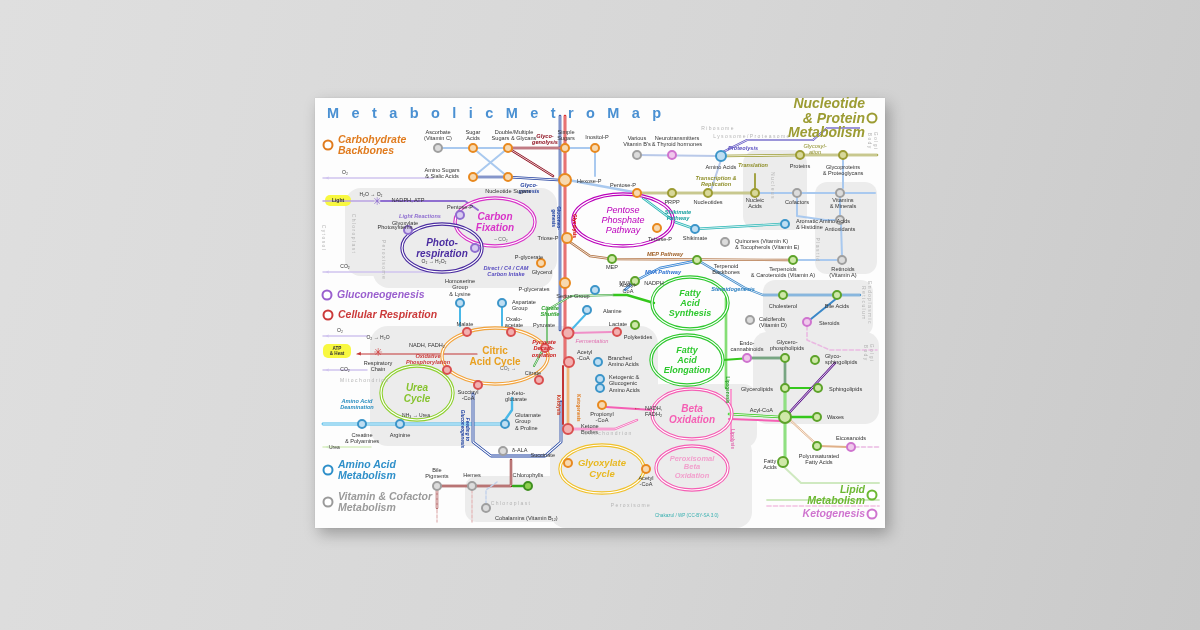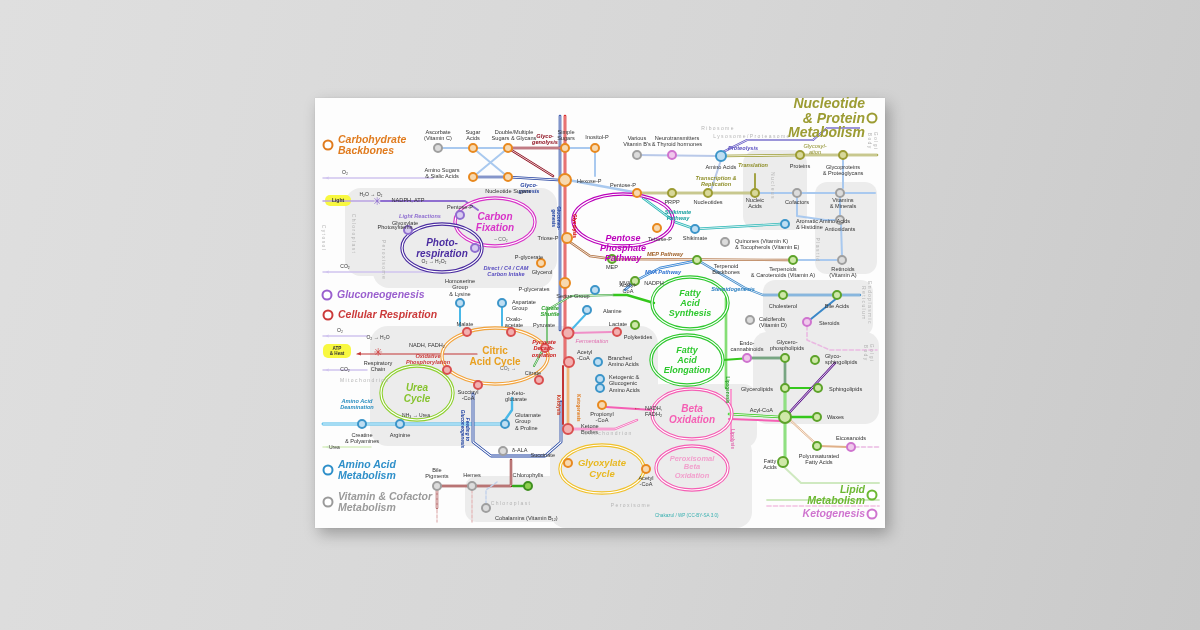--- a/index.html
+++ b/index.html
@@ -440,41 +440,42 @@
       <div class="lb" style="left: 12px; top: 80px; font-size: 4px; color: rgb(207, 196, 238);">◀</div>
       <div class="lb" style="left: 12px; top: 174px; font-size: 4px; color: rgb(207, 196, 238);">◀</div>
       <div class="lb" style="left: 12px; top: 238px; font-size: 4px; color: rgb(207, 196, 238);">◀</div>
       <div class="lb" style="left: 12px; top: 272px; font-size: 4px; color: rgb(207, 196, 238);">◀</div>
       <div class="lb" style="left: 44px; top: 256px; font-size: 5px; color: rgb(194, 53, 53);">◀</div>
       <div class="lb" style="left: 12px; top: 349px; font-size: 4px; color: rgb(207, 233, 192);">◀</div>
       <div class="lb" style="left: 180px; top: 124px; font-size: 10px; color: rgb(216, 51, 200); font-weight: bold; font-style: italic;">Carbon
 Fixation</div>
       <div class="lb" style="left: 127px; top: 150px; font-size: 10px; color: rgb(75, 45, 160); font-weight: bold; font-style: italic;">Photo-
 respiration</div>
-      <div class="lb" style="left: 308px; top: 122px; font-size: 9px; color: rgb(187, 0, 187); font-weight: bold; font-style: italic; margin-top: 28px;">Pentose
+      <div class="lb" style="left: 308px; top: 122px; font-size: 9px; color: rgb(187, 0, 187); font-weight: normal; font-style: italic;">Pentose
 Phosphate
 Pathway</div>
       <div class="lb" style="left: 180px; top: 258px; font-size: 10px; color: rgb(232, 160, 32); font-weight: bold; ">Citric
 Acid Cycle</div>
       <div class="lb" style="left: 102px; top: 295px; font-size: 10px; color: rgb(134, 195, 46); font-weight: bold; font-style: italic;">Urea
 Cycle</div>
       <div class="lb" style="left: 375px; top: 205px; font-size: 9px; color: rgb(46, 200, 46); font-weight: bold; font-style: italic;">Fatty
 Acid
 Synthesis</div>
       <div class="lb" style="left: 372px; top: 262px; font-size: 9px; color: rgb(46, 200, 46); font-weight: bold; font-style: italic;">Fatty
 Acid
 Elongation</div>
       <div class="lb" style="left: 377px; top: 316px; font-size: 10px; color: rgb(245, 95, 180); font-weight: bold; font-style: italic;">Beta
 Oxidation</div>
       <div class="lb" style="left: 377px; top: 370px; font-size: 7.5px; color: rgb(242, 160, 205); font-weight: bold; font-style: italic;">Peroxisomal
 Beta
 Oxidation</div>
       <div class="lb" style="left: 287px; top: 371px; font-size: 9.5px; color: rgb(232, 184, 32); font-weight: bold; font-style: italic;">Glyoxylate
 Cycle</div>
     </div>
+  <div id="title">M e t a b o l i c   M e t r o   M a p</div>
   <div id="credit">Chakazul / WP (CC-BY-SA 3.0)</div>
   <div id="legend">
       <div class="legend-dot" style="left: 13px; top: 47px; border-color: rgb(224, 123, 30);"></div>
       <div class="legend-text" style="left: 23px; top: 47px; color: rgb(224, 123, 30); font-size: 10.5px;">Carbohydrate
 Backbones</div>
       <div class="legend-dot" style="left: 12px; top: 197px; border-color: rgb(154, 95, 206);"></div>
       <div class="legend-text" style="left: 22px; top: 197px; color: rgb(154, 95, 206); font-size: 10.5px;">Gluconeogenesis</div>
       <div class="legend-dot" style="left: 13px; top: 217px; border-color: rgb(203, 58, 58);"></div>
       <div class="legend-text" style="left: 23px; top: 217px; color: rgb(203, 58, 58); font-size: 10.5px;">Cellular Respiration</div>
       <div class="legend-dot" style="left: 13px; top: 372px; border-color: rgb(46, 143, 201);"></div>

